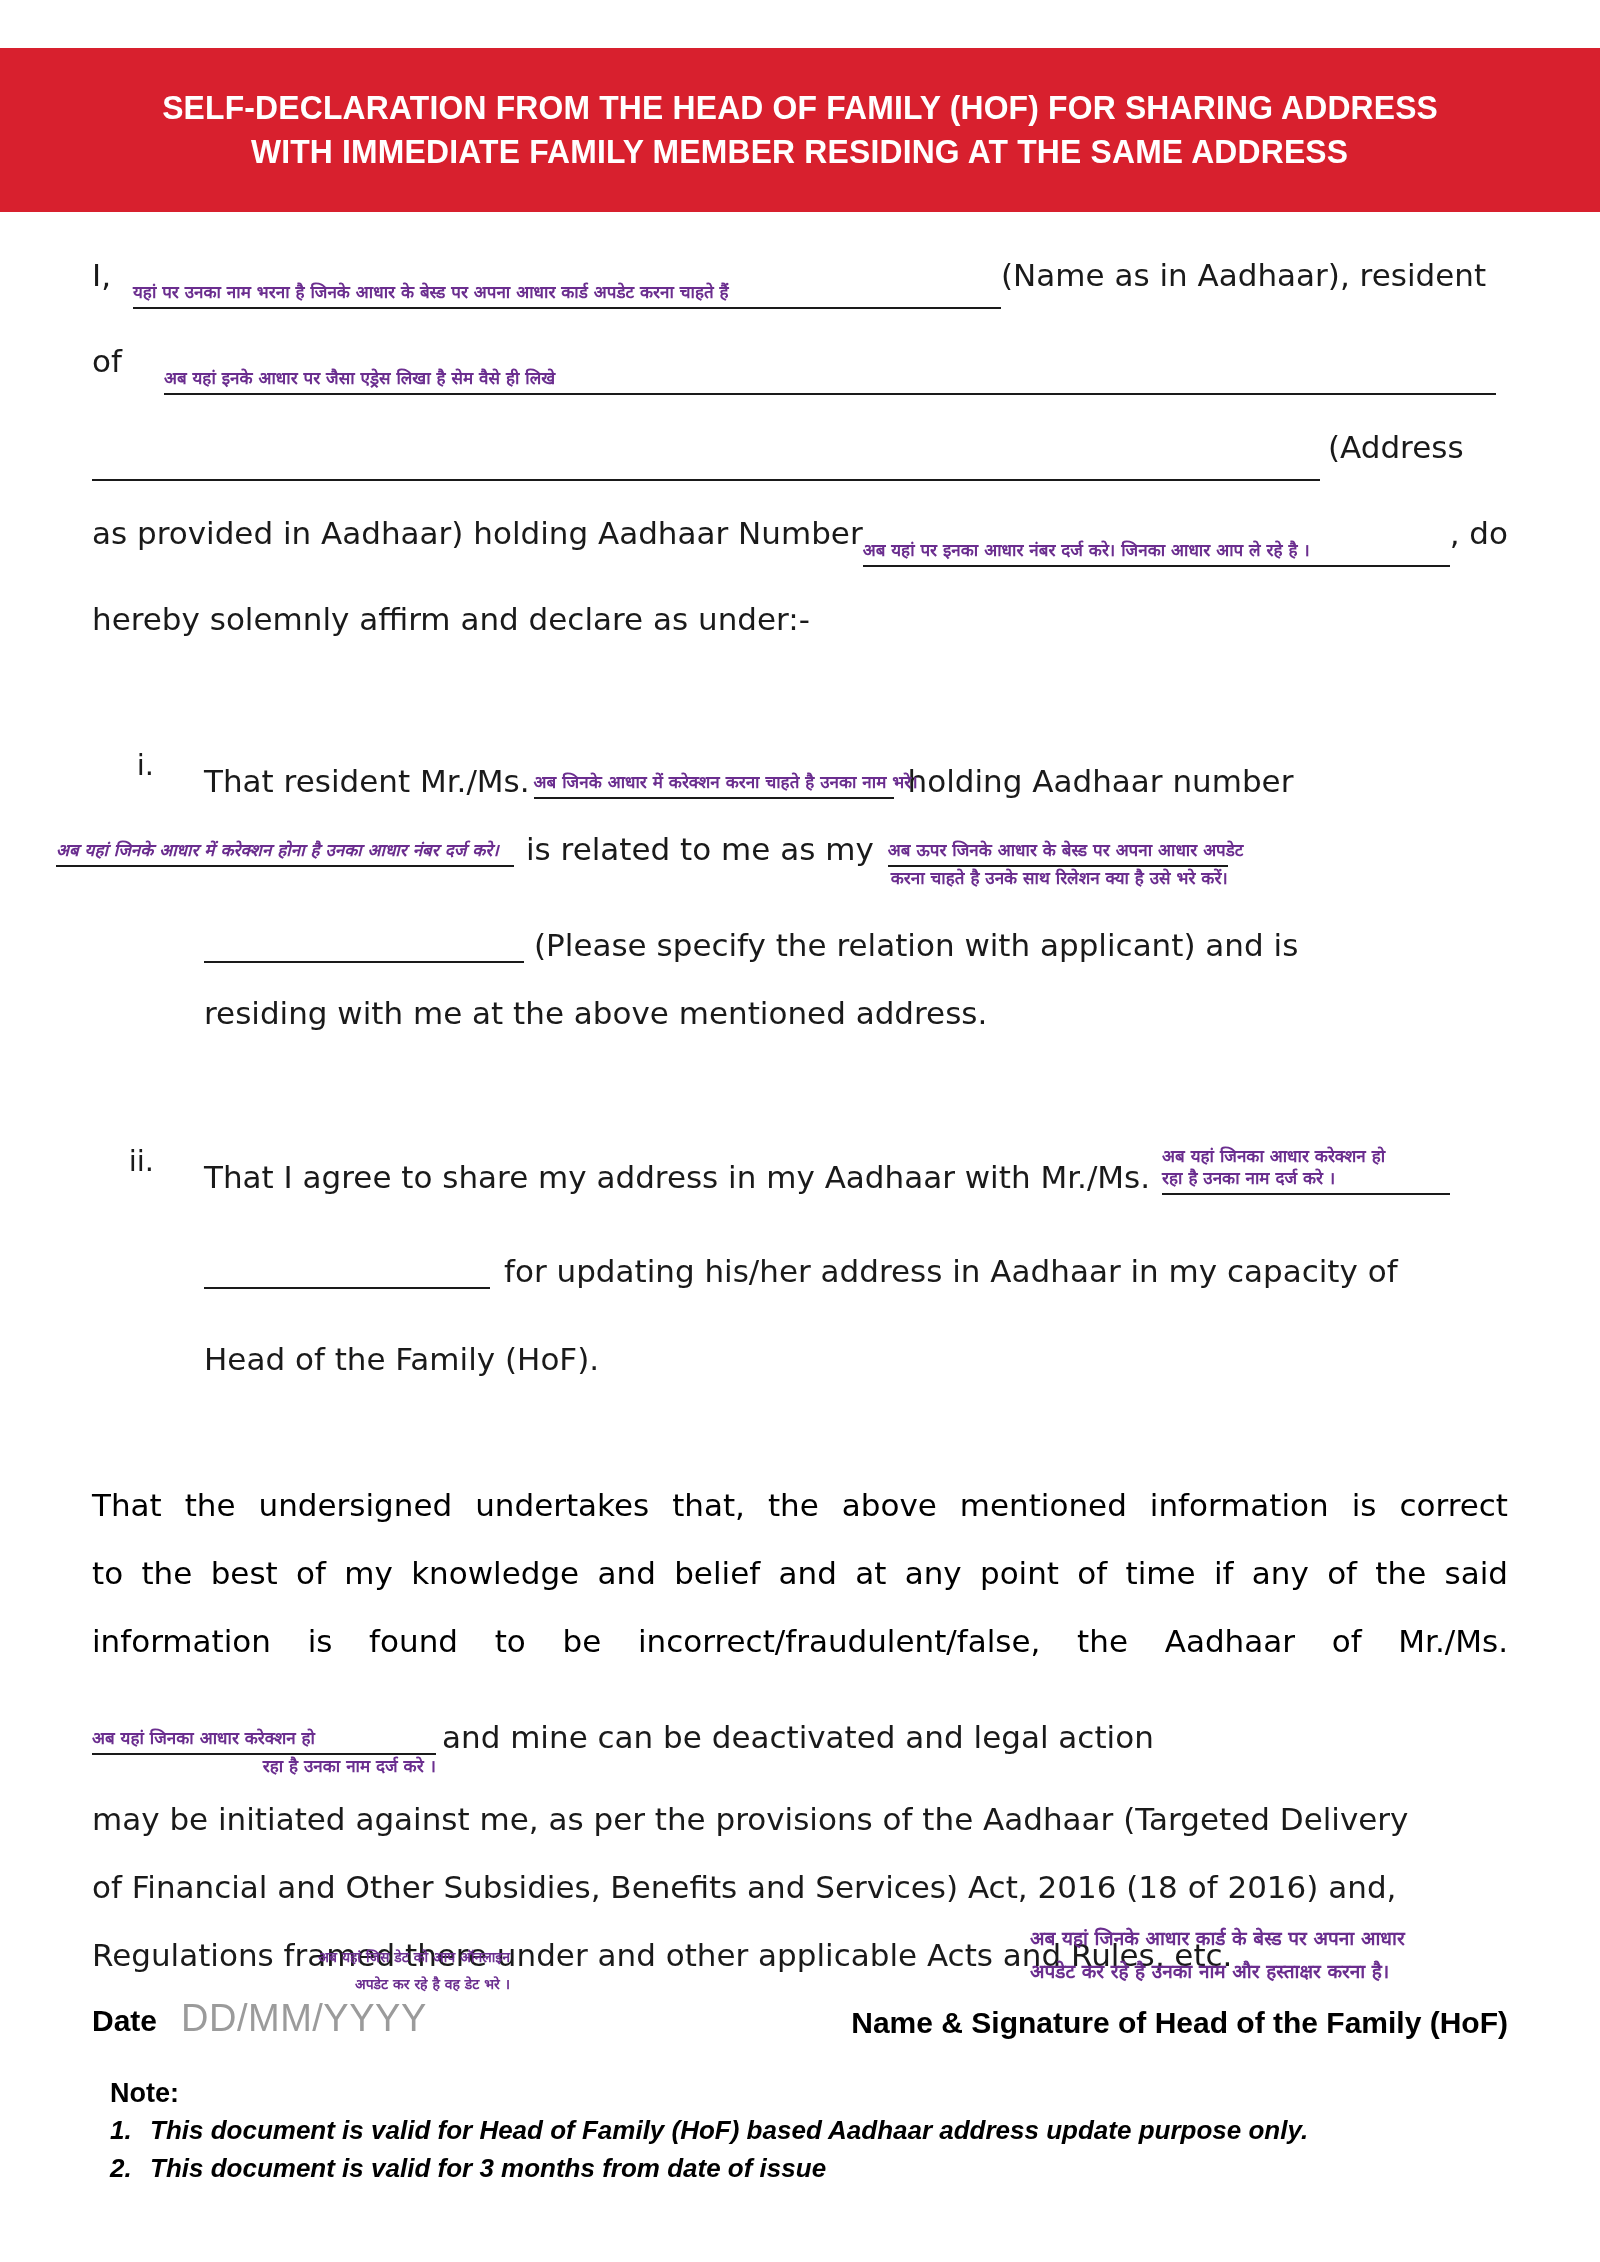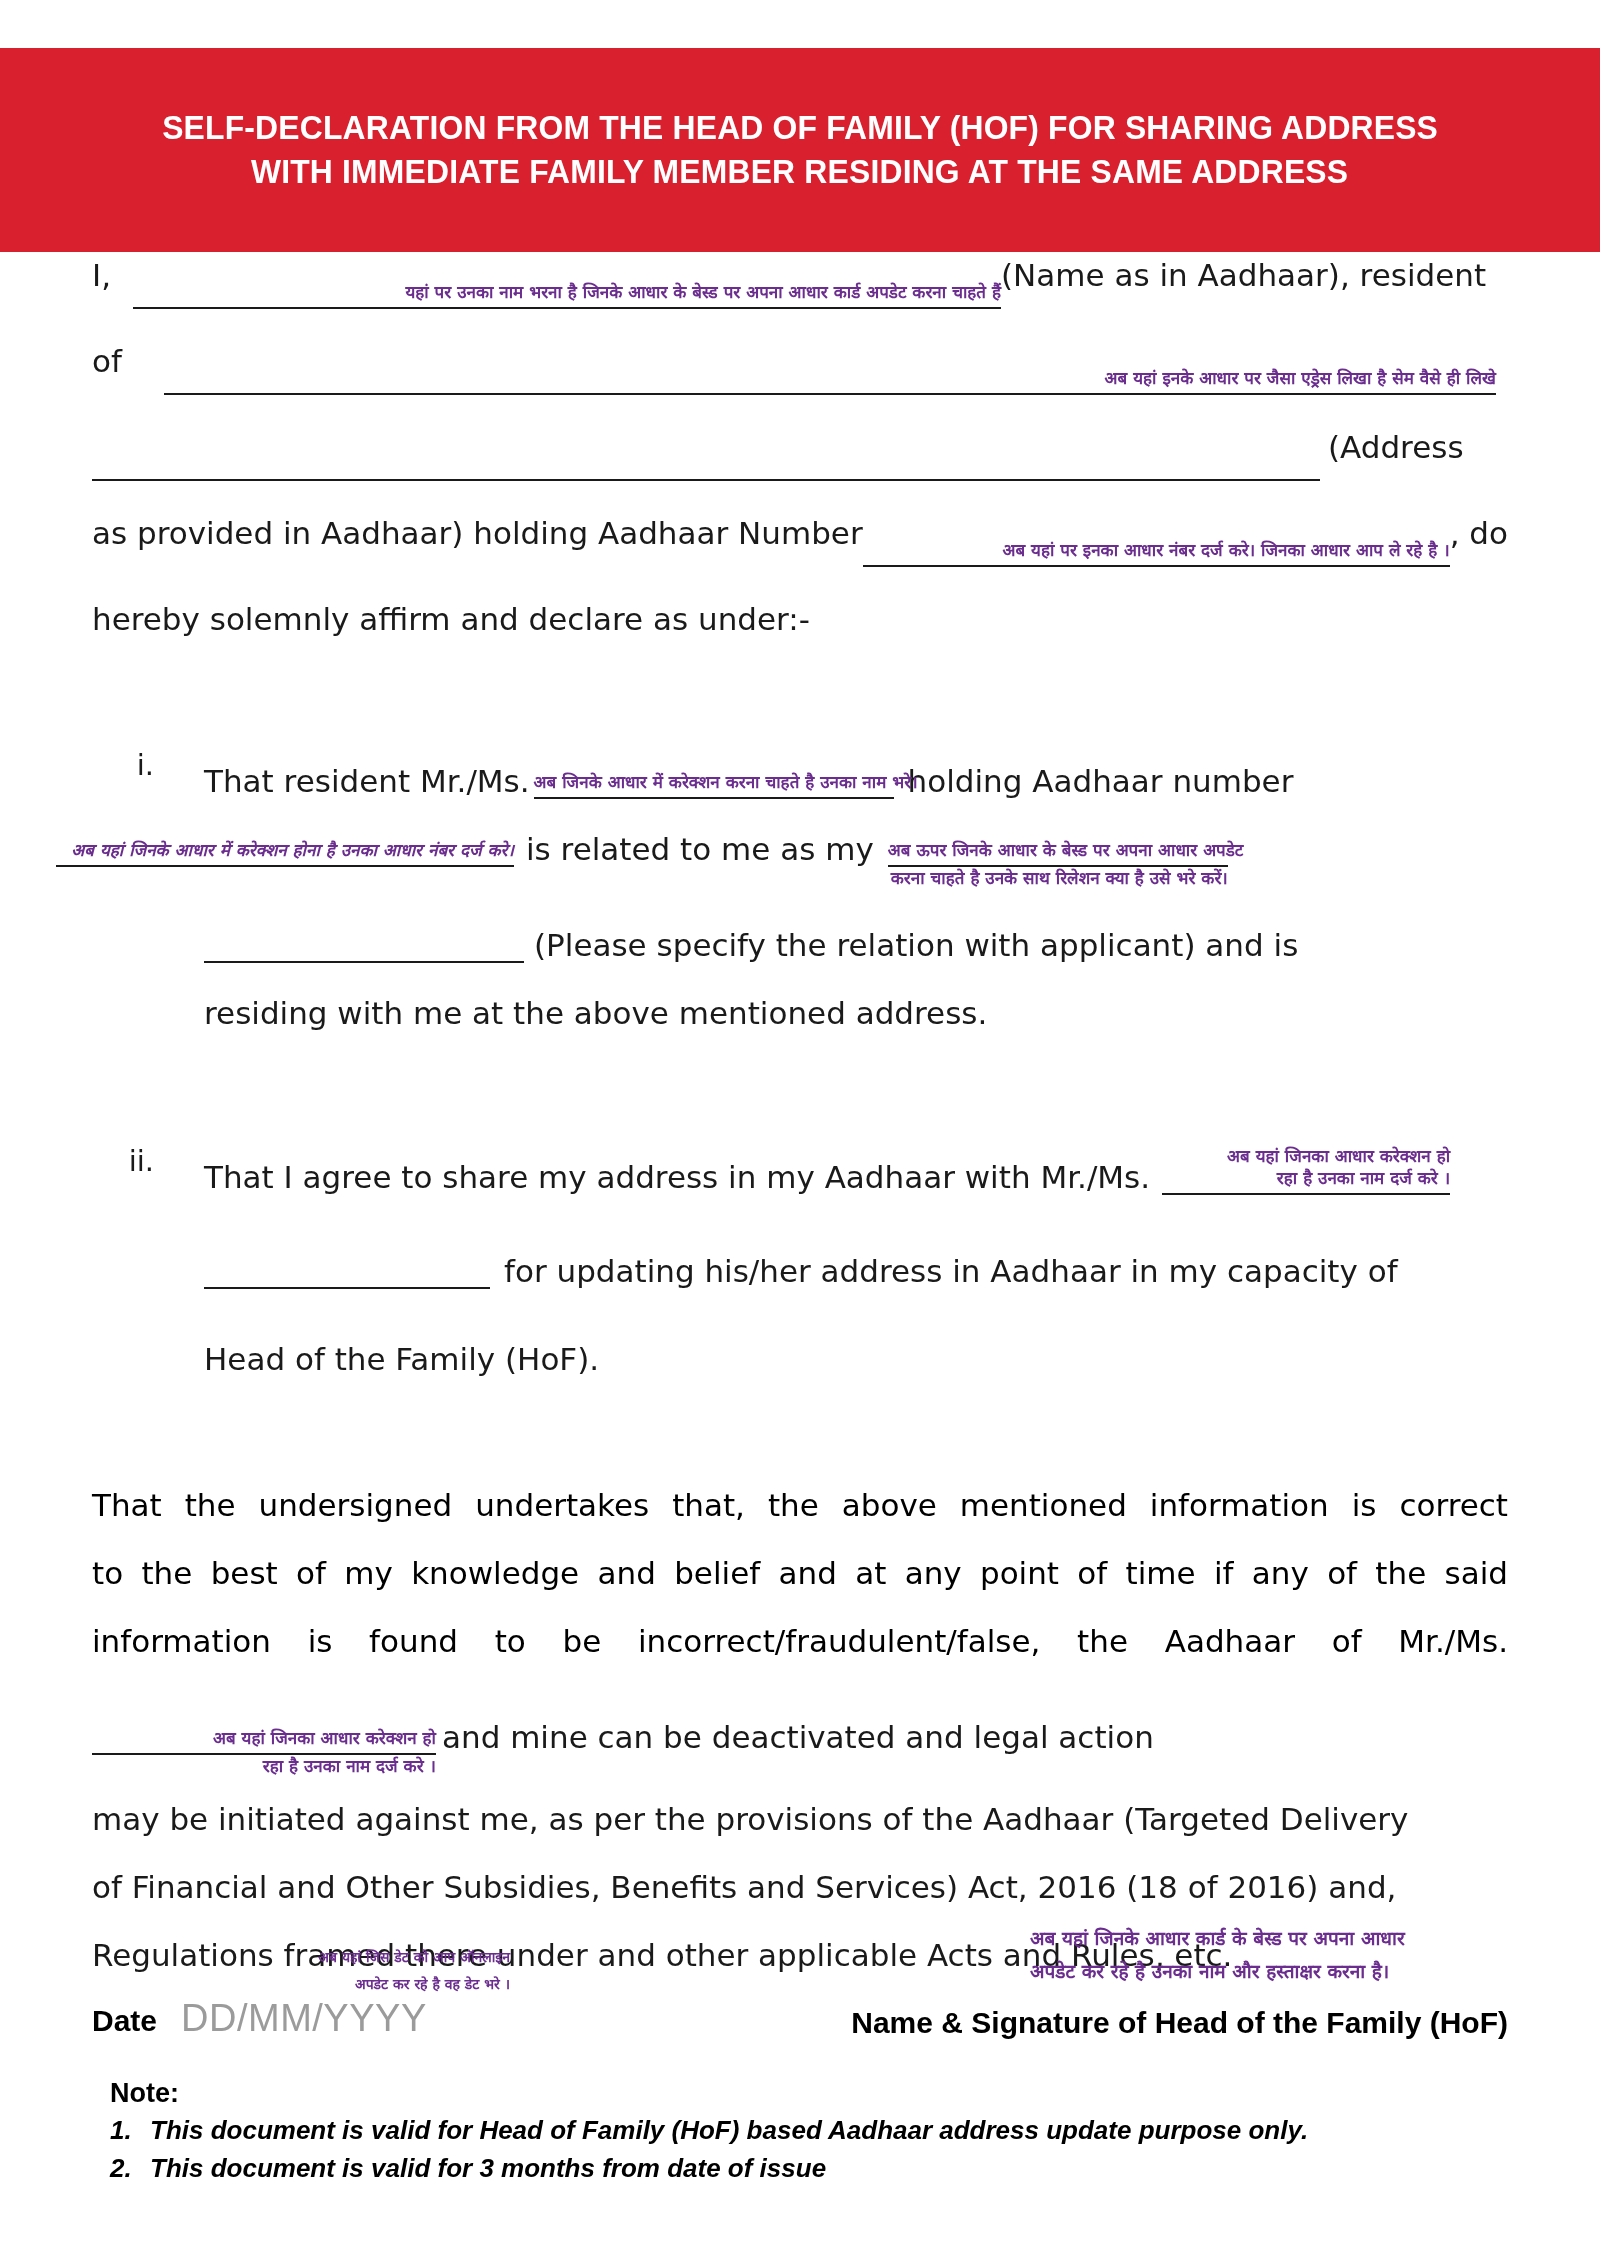--- a/index.html
+++ b/index.html
@@ -15,21 +15,21 @@
     position: relative;
     overflow: hidden;
   }
 
   
   .banner {
     position: absolute;
     left: 0;
     top: 48px;
     width: 1600px;
-    height: 204px;
+    height: 164px;
     background: #d8202e;
     display: flex;
     flex-direction: column;
     align-items: center;
     justify-content: center;
     box-sizing: border-box;
   }
   .banner-line {
     color: #ffffff;
     font-family: "Liberation Sans", "DejaVu Sans", sans-serif;
@@ -71,21 +71,21 @@
     border-bottom: 2.5px solid #1a1a1a;
     height: 48px;
     vertical-align: bottom;
   }
 
   .hint {
     position: absolute;
     left: 0;
     right: 0;
     bottom: 4px;
-    text-align: right;
+    text-align: left;
     color: #6b2e8f;
     font-family: "DejaVu Sans", sans-serif;
     font-weight: bold;
     font-size: 17px;
     line-height: 22px;
     white-space: nowrap;
     pointer-events: none;
   }
   
   .hint-below {

